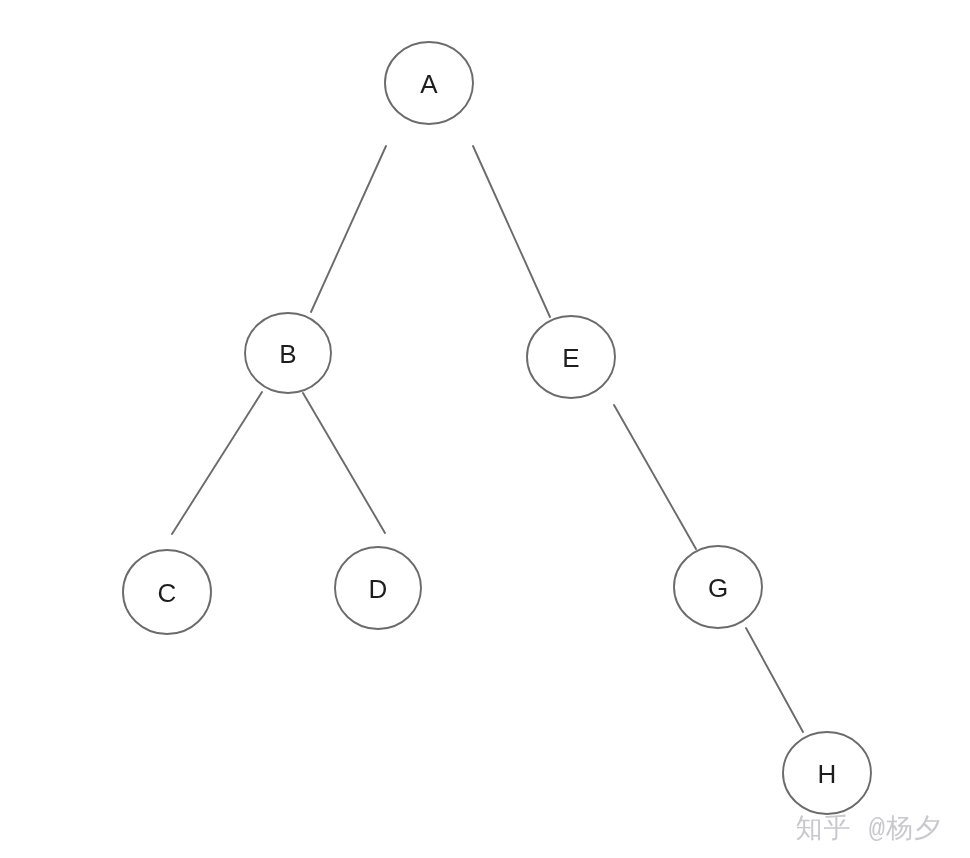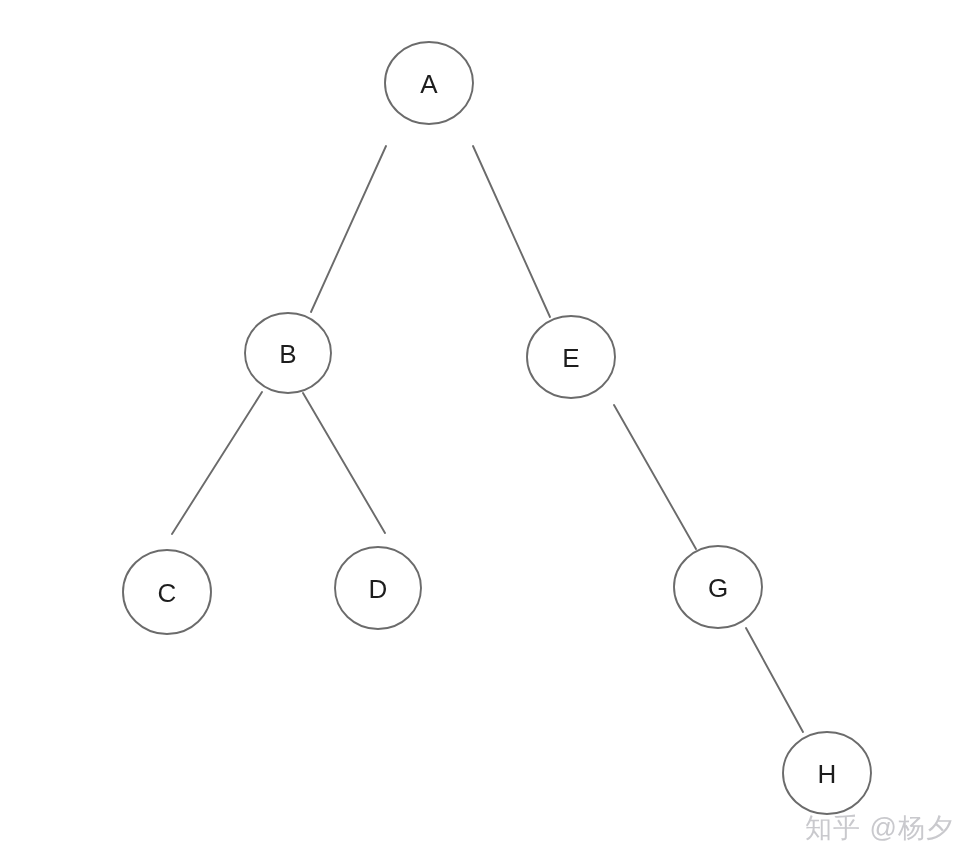--- a/index.html
+++ b/index.html
@@ -39,23 +39,23 @@
   }
   .node-text {
     fill: #1d1d1d;
     font-family: "Liberation Sans", "DejaVu Sans", sans-serif;
     font-size: 26px;
     text-anchor: middle;
     dominant-baseline: central;
   }
   .watermark {
     position: absolute;
-    right: 16px;
+    right: 28px;
     bottom: 12px;
-    font-family: Liberation Sans, sans-serif;
+    font-family: Liberation Mono, monospace;
     font-size: 27px;
     color: #c9c9cd;
     letter-spacing: 1px;
     white-space: nowrap;
     user-select: none;
   }
 </style>
 </head>
 <body>
 

